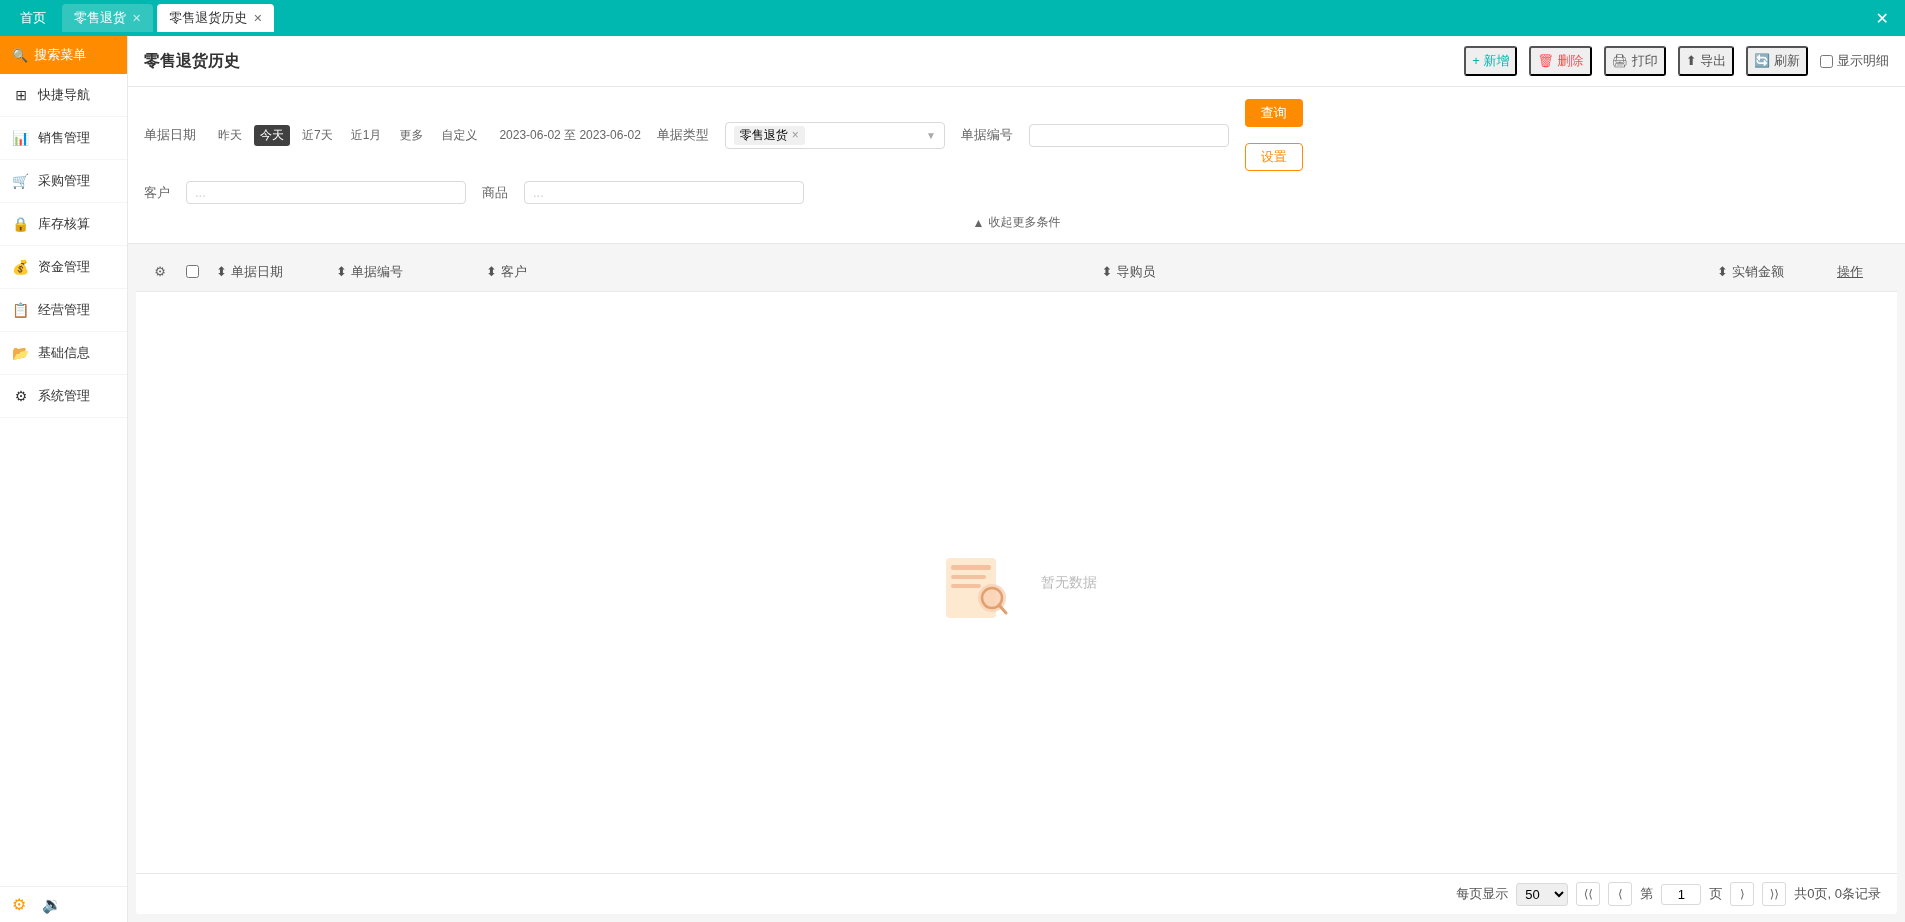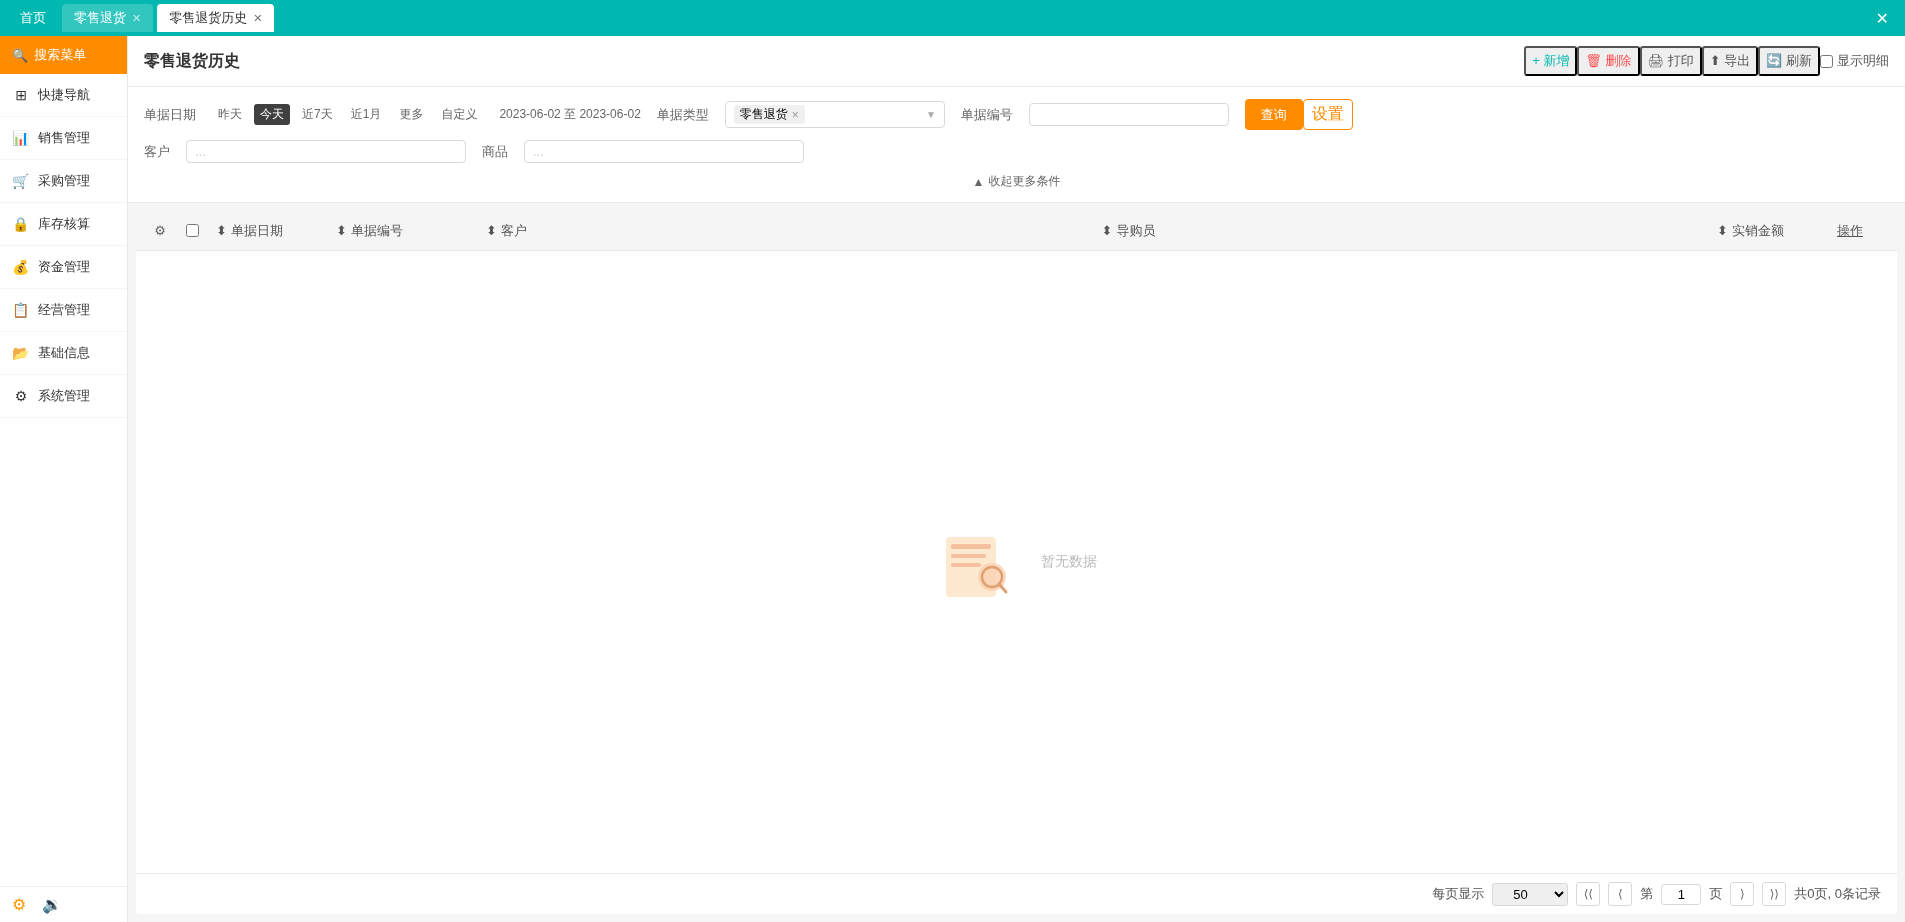--- a/index.html
+++ b/index.html
@@ -127,21 +127,21 @@
       flex-shrink: 0;
     }
     .page-title {
       font-size: 16px;
       font-weight: bold;
       color: #333;
     }
     .toolbar {
       display: flex;
       align-items: center;
-      gap: 0;
+      gap: 12px;
     }
     .toolbar-btn {
       display: flex;
       align-items: center;
       gap: 4px;
       font-size: 13px;
       color: #555;
       cursor: pointer;
       padding: 4px 6px;
       border-radius: 3px;
@@ -237,40 +237,40 @@
       color: #666;
       font-size: 12px;
       cursor: pointer;
       margin: 4px auto 0;
       width: fit-content;
     }
 
     
     .action-btns {
       display: flex;
-      flex-direction: row;
-      gap: 0;
+      flex-direction: column;
+      gap: 16px;
     }
     .btn-query {
       background: #ff8c00;
       color: #fff;
       border: none;
       border-radius: 4px;
       padding: 5px 16px;
       font-size: 13px;
       cursor: pointer;
       white-space: nowrap;
     }
     .btn-setting {
       background: #fff;
       color: #ff8c00;
       border: 1px solid #ff8c00;
       border-radius: 4px;
       padding: 4px 8px;
-      font-size: 16px;
+      font-size: 13px;
       cursor: pointer;
       white-space: nowrap;
     }
 
     
     .table-area {
       flex: 1;
       background: #fff;
       margin: 8px;
       border-radius: 4px;
@@ -347,21 +347,21 @@
       background: #fff;
       border-top: 1px solid #e8e8e8;
       gap: 8px;
       font-size: 13px;
       color: #555;
       flex-shrink: 0;
     }
     .pagination-select {
       border: 1px solid #d9d9d9;
       border-radius: 3px;
-      padding: 2px 16px;
+      padding: 2px 4px;
       font-size: 13px;
     }
     .page-nav-btn {
       width: 24px;
       height: 24px;
       display: flex;
       align-items: center;
       justify-content: center;
       border: 1px solid #d9d9d9;
       border-radius: 3px;

